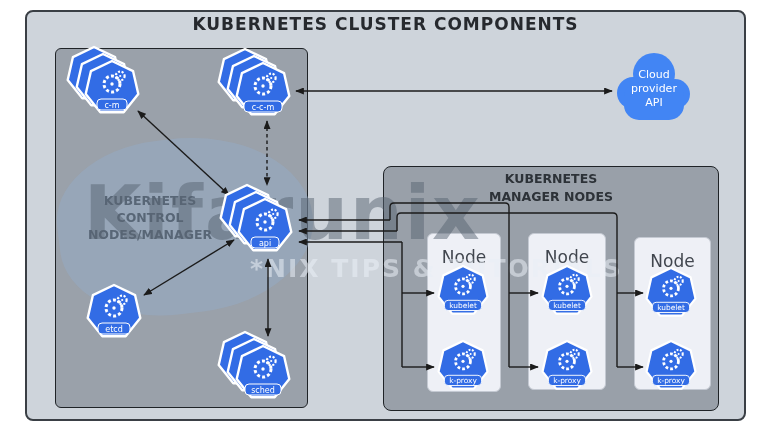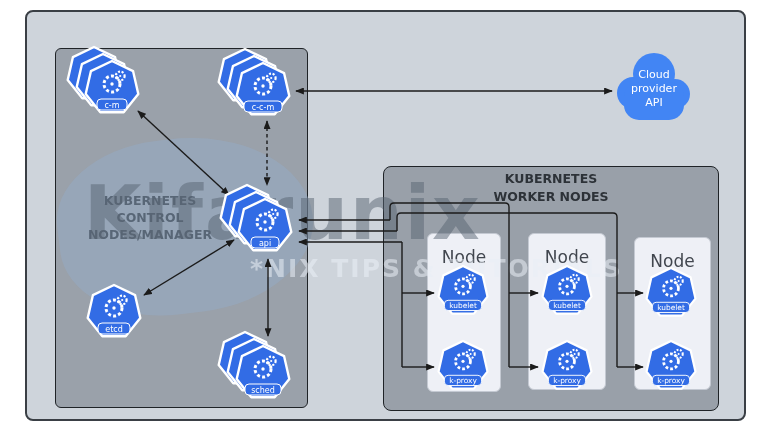--- a/index.html
+++ b/index.html
@@ -66,32 +66,33 @@
   .cloud-shape{fill:#4285f4;}
   .cloud-text{fill:#fff;font-size:11px;text-anchor:middle;font-family:"DejaVu Sans",sans-serif;}
 </style>
 </head>
 <body>
 
 <div class="stage">
 
   <div class="outer-box"></div>
 
+  <div class="diagram-title">KUBERNETES CLUSTER COMPONENTS</div>
 
   <div class="control-plane-box"></div>
   <div class="worker-box"></div>
 
   <div class="cp-label">
     <div>KUBERNETES</div>
     <div>CONTROL NODES/MANAGER</div>
   </div>
 
   <div class="worker-label">
     <div>KUBERNETES</div>
-    <div>WORKER NODES</div>
+    <div>MANAGER NODES</div>
   </div>
 
   <div class="node-box node-1">
     <div class="node-title">Node</div>
   </div>
   <div class="node-box node-2">
     <div class="node-title">Node</div>
   </div>
   <div class="node-box node-3">
     <div class="node-title">Node</div>

